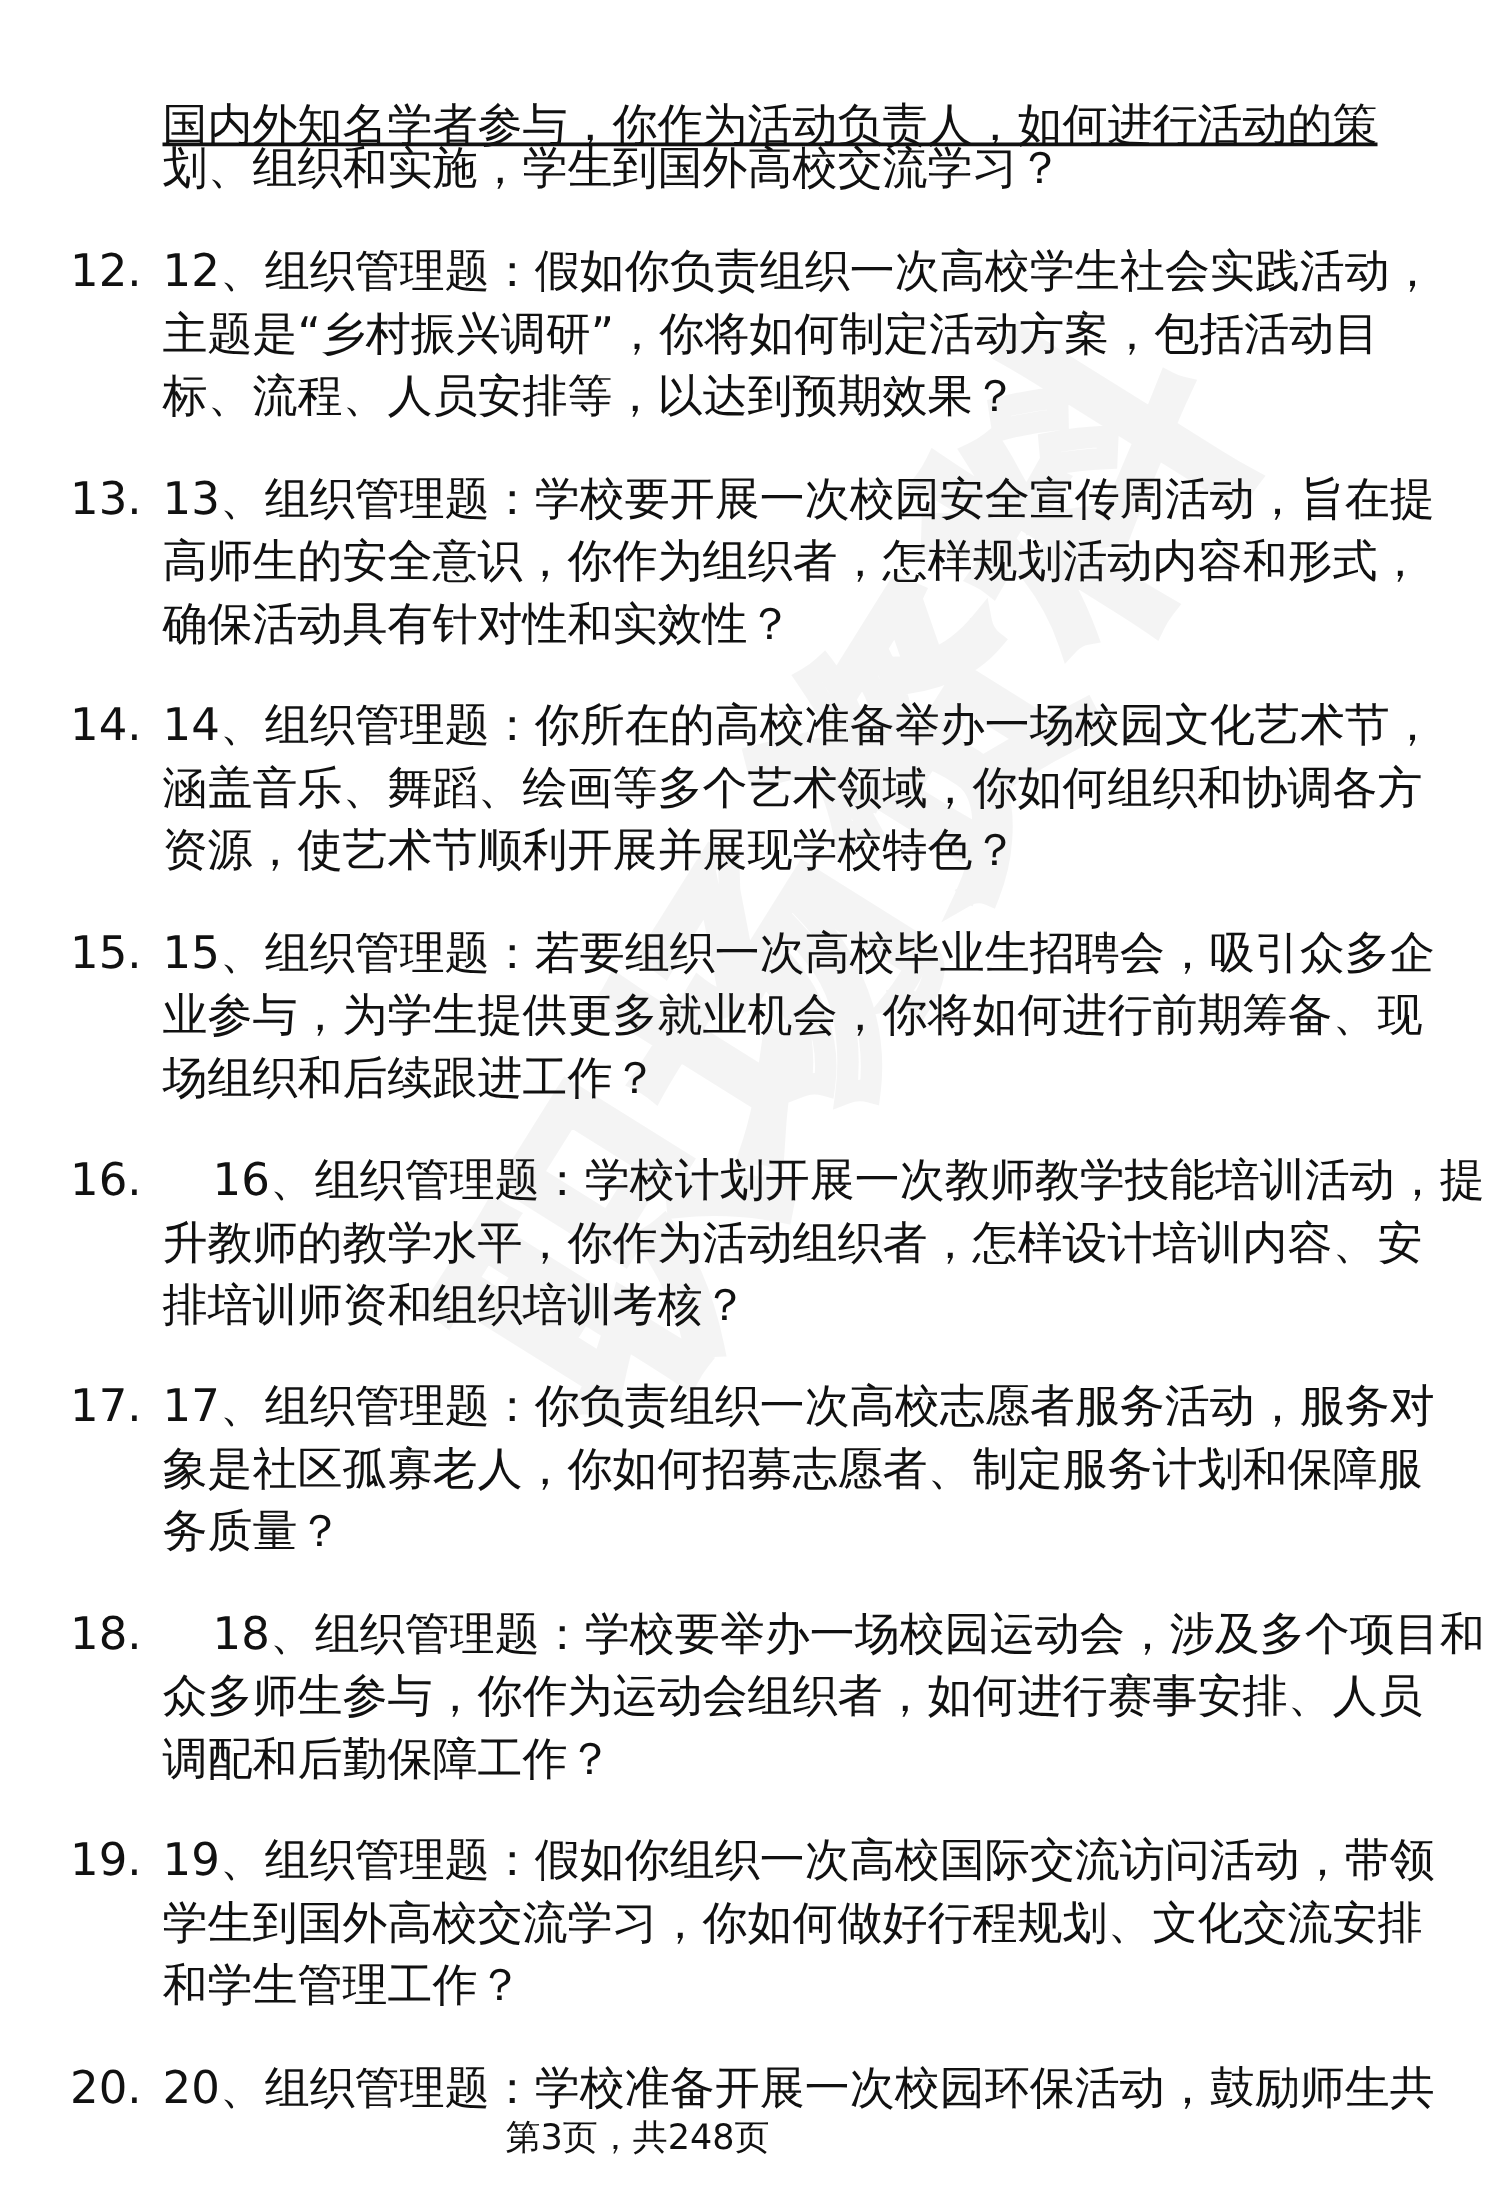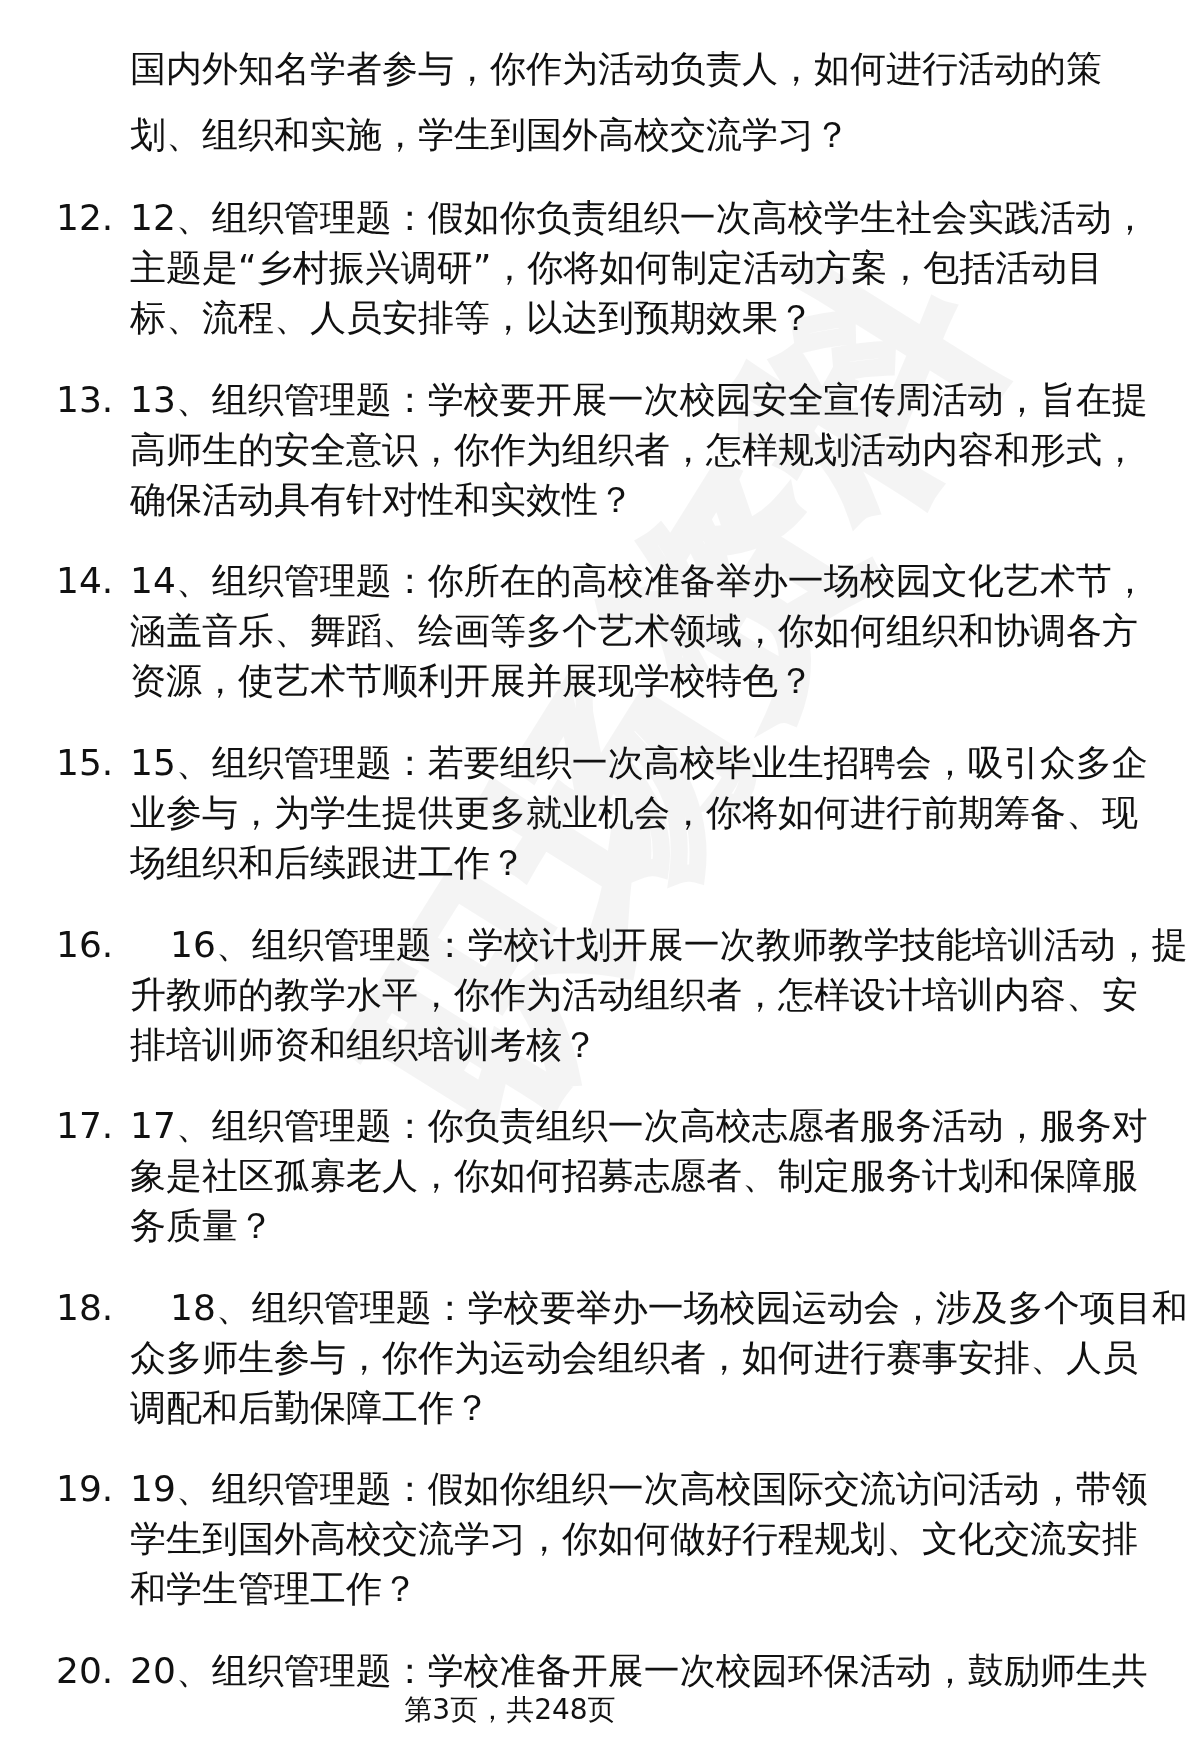--- a/index.html
+++ b/index.html
@@ -86,21 +86,21 @@
     z-index: 2;
   }
 </style>
 </head>
 <body>
 
 <div class="page">
 
   <div class="watermark">职场资料</div>
 
-  <div class="line" style="top:44px;">国内外知名学者参与，你作为活动负责人，如何进行活动的策</div>
+  <div class="line" style="top:76px;text-decoration:underline;">国内外知名学者参与，你作为活动负责人，如何进行活动的策</div>
   <div class="line" style="top:110px;">划、组织和实施，学生到国外高校交流学习？</div>
 
   <div class="qitem" style="top:193px;">
     <div class="qnum">12.</div>
     <div class="qline" style="top:0px;">12、组织管理题：假如你负责组织一次高校学生社会实践活动，</div>
     <div class="qline" style="top:50px;">主题是“乡村振兴调研”，你将如何制定活动方案，包括活动目</div>
     <div class="qline" style="top:100px;">标、流程、人员安排等，以达到预期效果？</div>
   </div>
 
   <div class="qitem" style="top:375px;">

